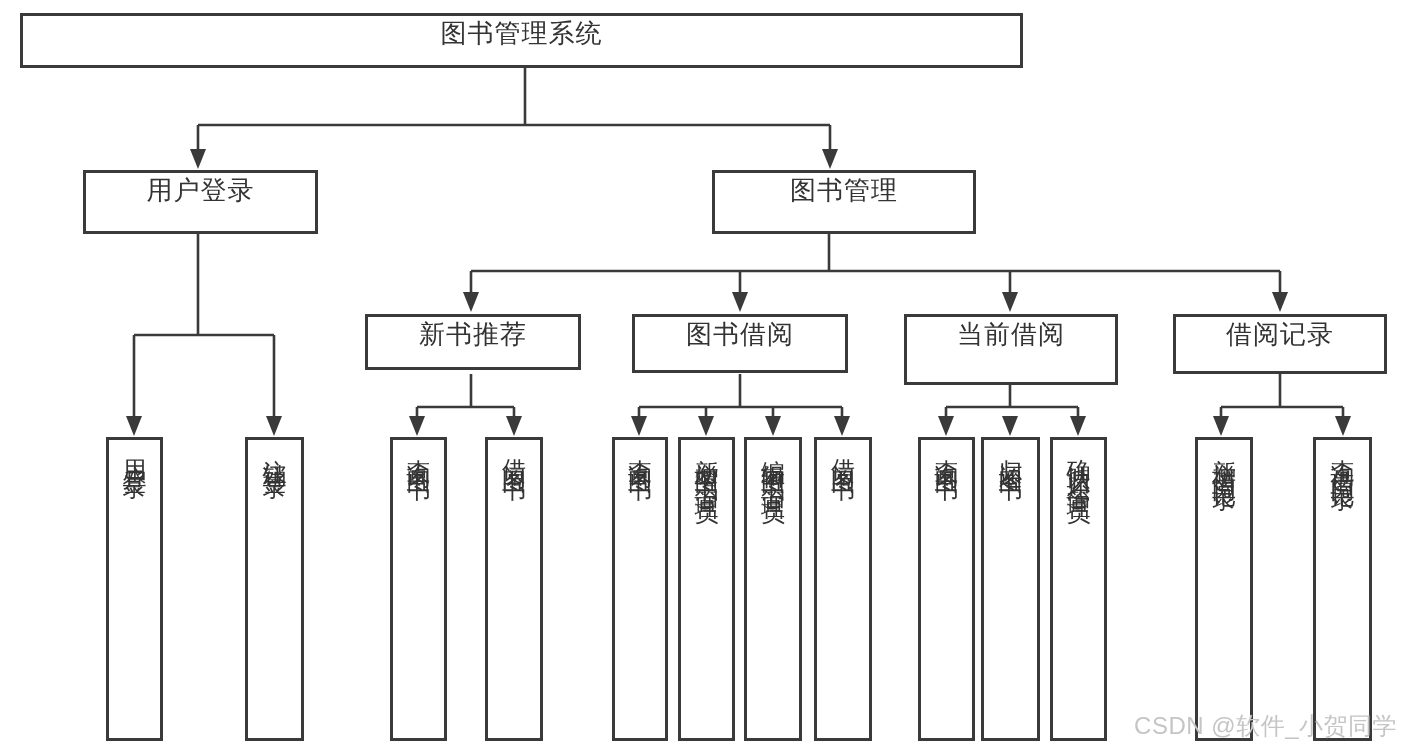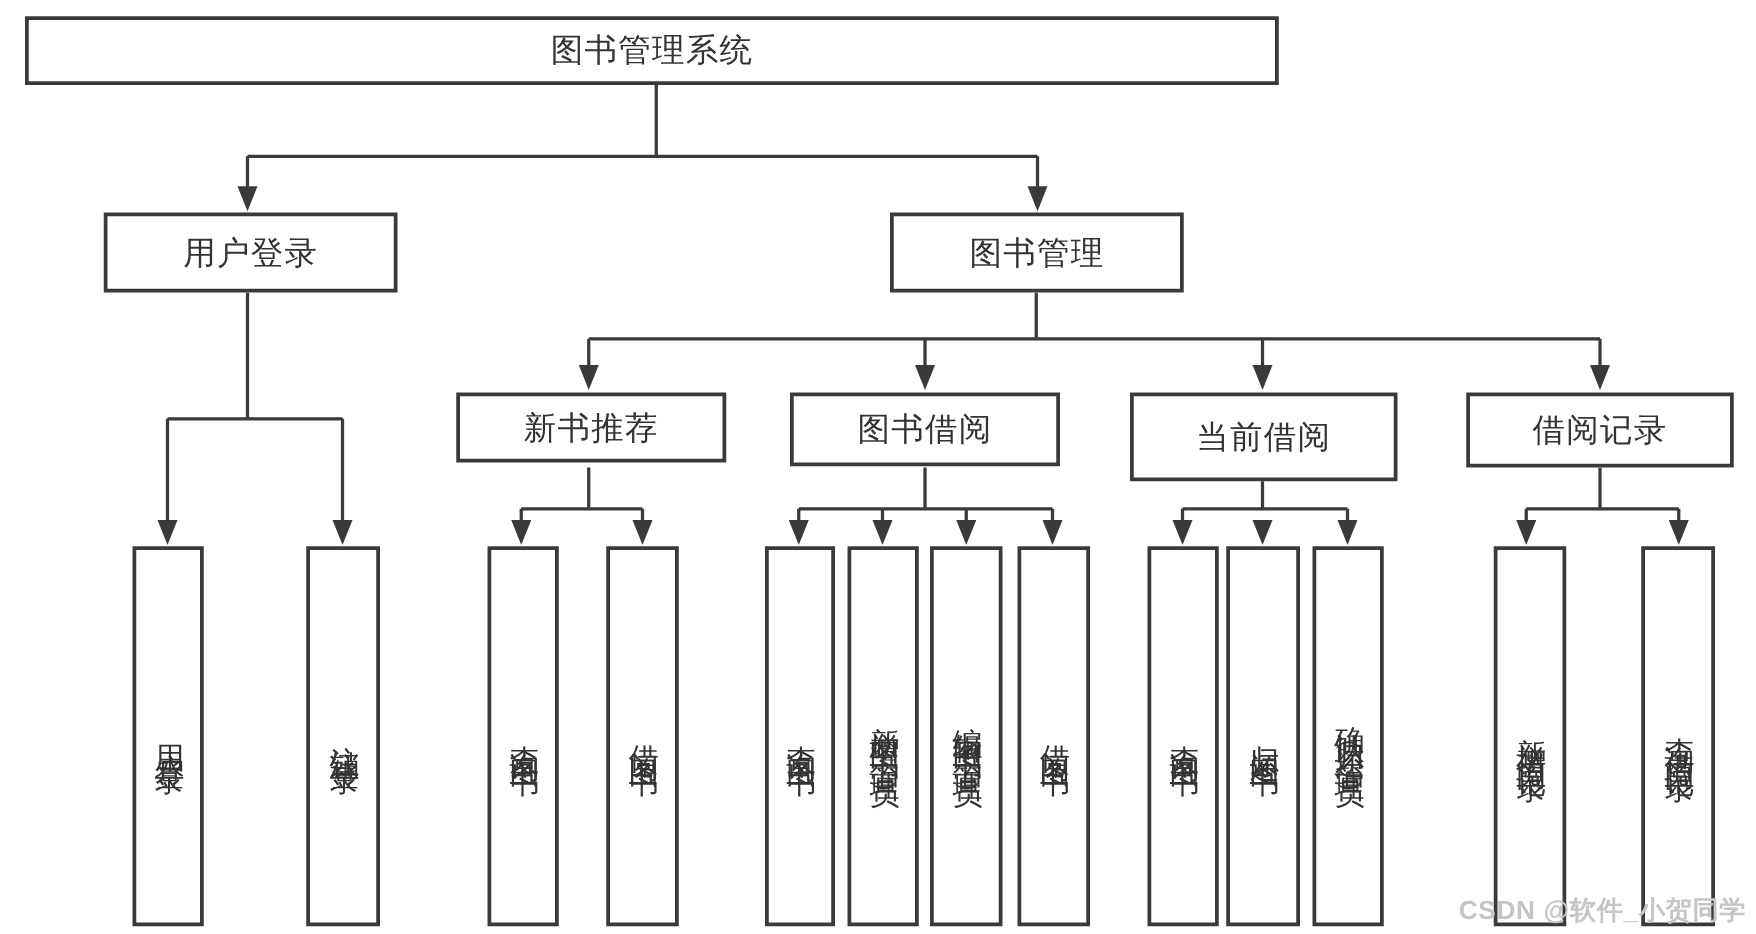--- a/index.html
+++ b/index.html
@@ -18,46 +18,45 @@
   }
   #wires{position:absolute;left:0;top:0;width:1405px;height:747px;}
   #wires path{stroke:var(--line);stroke-width:2.6;fill:none;}
   #wires polygon{fill:var(--line);stroke:none;}
   .box{
     position:absolute;
     box-sizing:border-box;
     border:3px solid var(--line);
     background:#fff;
     display:flex;
-    align-items:center;
+    align-items:flex-start;
     justify-content:center;
     color:var(--text);
   }
   .box.h .lbl{
     font-size:26px;
     letter-spacing:1px;
     white-space:nowrap;
   }
   .box.v .lbl{
     writing-mode:vertical-rl;
     text-orientation:mixed;
     font-size:24px;
     letter-spacing:6px;
     line-height:1;
   }
   #watermark{
     position:absolute;
     right:8px;
     bottom:5px;
-    font-size:21px;
+    font-size:24px;
     color:var(--watermark);
     letter-spacing:0.5px;
     white-space:nowrap;
     z-index:5;
-    font-weight:bold;
   }
 </style>
 </head>
 <body>
 
 <div id="stage">
 
   <svg id="wires" aria-hidden="true" viewBox="0 0 1405 747">
 
     <g>
@@ -108,21 +107,21 @@
     </g>
   </svg>
 
   <div class="box h" style="left:20px;top:13px;width:1003px;height:55px">
     <span class="lbl">图书管理系统</span>
   </div>
 
   <div class="box h" style="left:83px;top:170px;width:235px;height:64px">
     <span class="lbl">用户登录</span>
   </div>
-  <div class="box h" style="left:712px;top:170px;width:235px;height:64px">
+  <div class="box h" style="left:712px;top:170px;width:264px;height:64px">
     <span class="lbl">图书管理</span>
   </div>
 
   <div class="box h" style="left:365px;top:314px;width:216px;height:56px">
     <span class="lbl">新书推荐</span>
   </div>
   <div class="box h" style="left:632px;top:314px;width:216px;height:59px">
     <span class="lbl">图书借阅</span>
   </div>
   <div class="box h" style="left:904px;top:314px;width:214px;height:71px">

